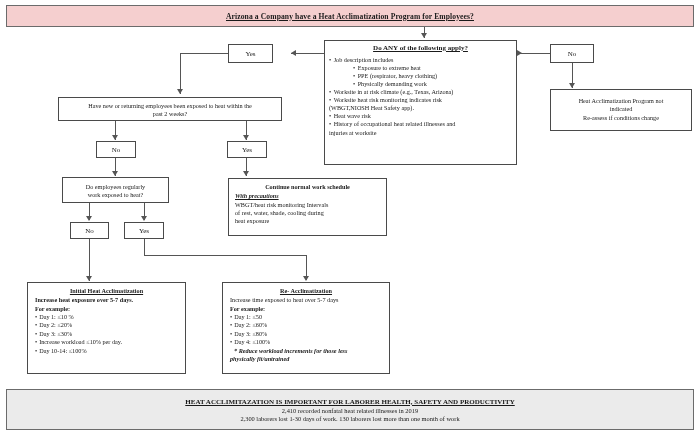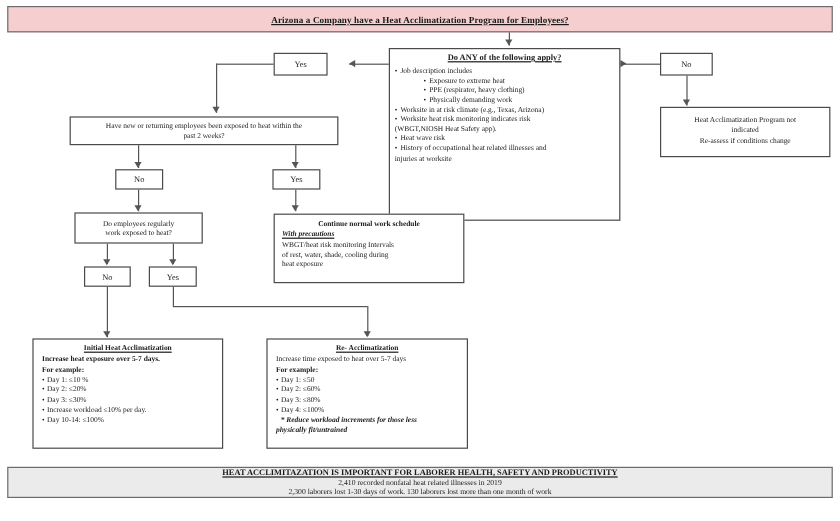--- a/index.html
+++ b/index.html
@@ -38,21 +38,21 @@
   
   #header-banner{
     position:absolute;left:6px;top:5px;width:688px;height:22px;
     background:#f5cfcf;border:1px solid #6b6b6b;box-sizing:border-box;
     display:flex;align-items:center;justify-content:center;
   }
   #header-banner .t{
     font-size:7.6px;font-weight:bold;text-decoration:underline;letter-spacing:.1px;
   }
   #footer-banner{
-    position:absolute;left:6px;top:389px;width:688px;height:26px;
+    position:absolute;left:6px;top:389px;width:688px;height:41px;
     background:#ebebeb;border:1px solid #6b6b6b;box-sizing:border-box;
     display:flex;flex-direction:column;align-items:center;justify-content:center;
     gap:1px;
   }
   #footer-banner .l1{font-size:7px;font-weight:bold;text-decoration:underline;}
   #footer-banner .l2,#footer-banner .l3{font-size:6.4px;}
 
   
   .ln{position:absolute;background:#555555;}
   .lnh{height:1px;}
@@ -74,21 +74,21 @@
 
 <div id="stage">
 
   <div id="header-banner">
     <span class="t">Arizona a Company have a Heat Acclimatization Program for Employees?</span>
   </div>
 
   <div class="ln lnv" style="left:424px;top:27px;height:11px;"></div>
   <div class="arrow arr-down" style="left:421px;top:33px;"></div>
 
-  <div class="box" id="decision-main" style="left:324px;top:40px;width:193px;height:144px;">
+  <div class="box" id="decision-main" style="left:324px;top:40px;width:193px;height:125px;">
     <div class="ctr b u" style="font-size:7px;margin-bottom:2.5px;">Do ANY of the following apply?</div>
     <ul class="blist tight">
       <li class="bulsm">Job description includes</li>
       <li class="sub bulsm">Exposure to extreme heat</li>
       <li class="sub bulsm">PPE (respirator, heavy clothing)</li>
       <li class="sub bulsm">Physically demanding work</li>
       <li class="bulsm">Worksite in at risk climate (e.g., Texas, Arizona)</li>
       <li class="bulsm">Worksite heat risk monitoring indicates risk</li>
       <li>(WBGT,NIOSH Heat Safety app).</li>
       <li class="bulsm">Heat wave risk</li>

